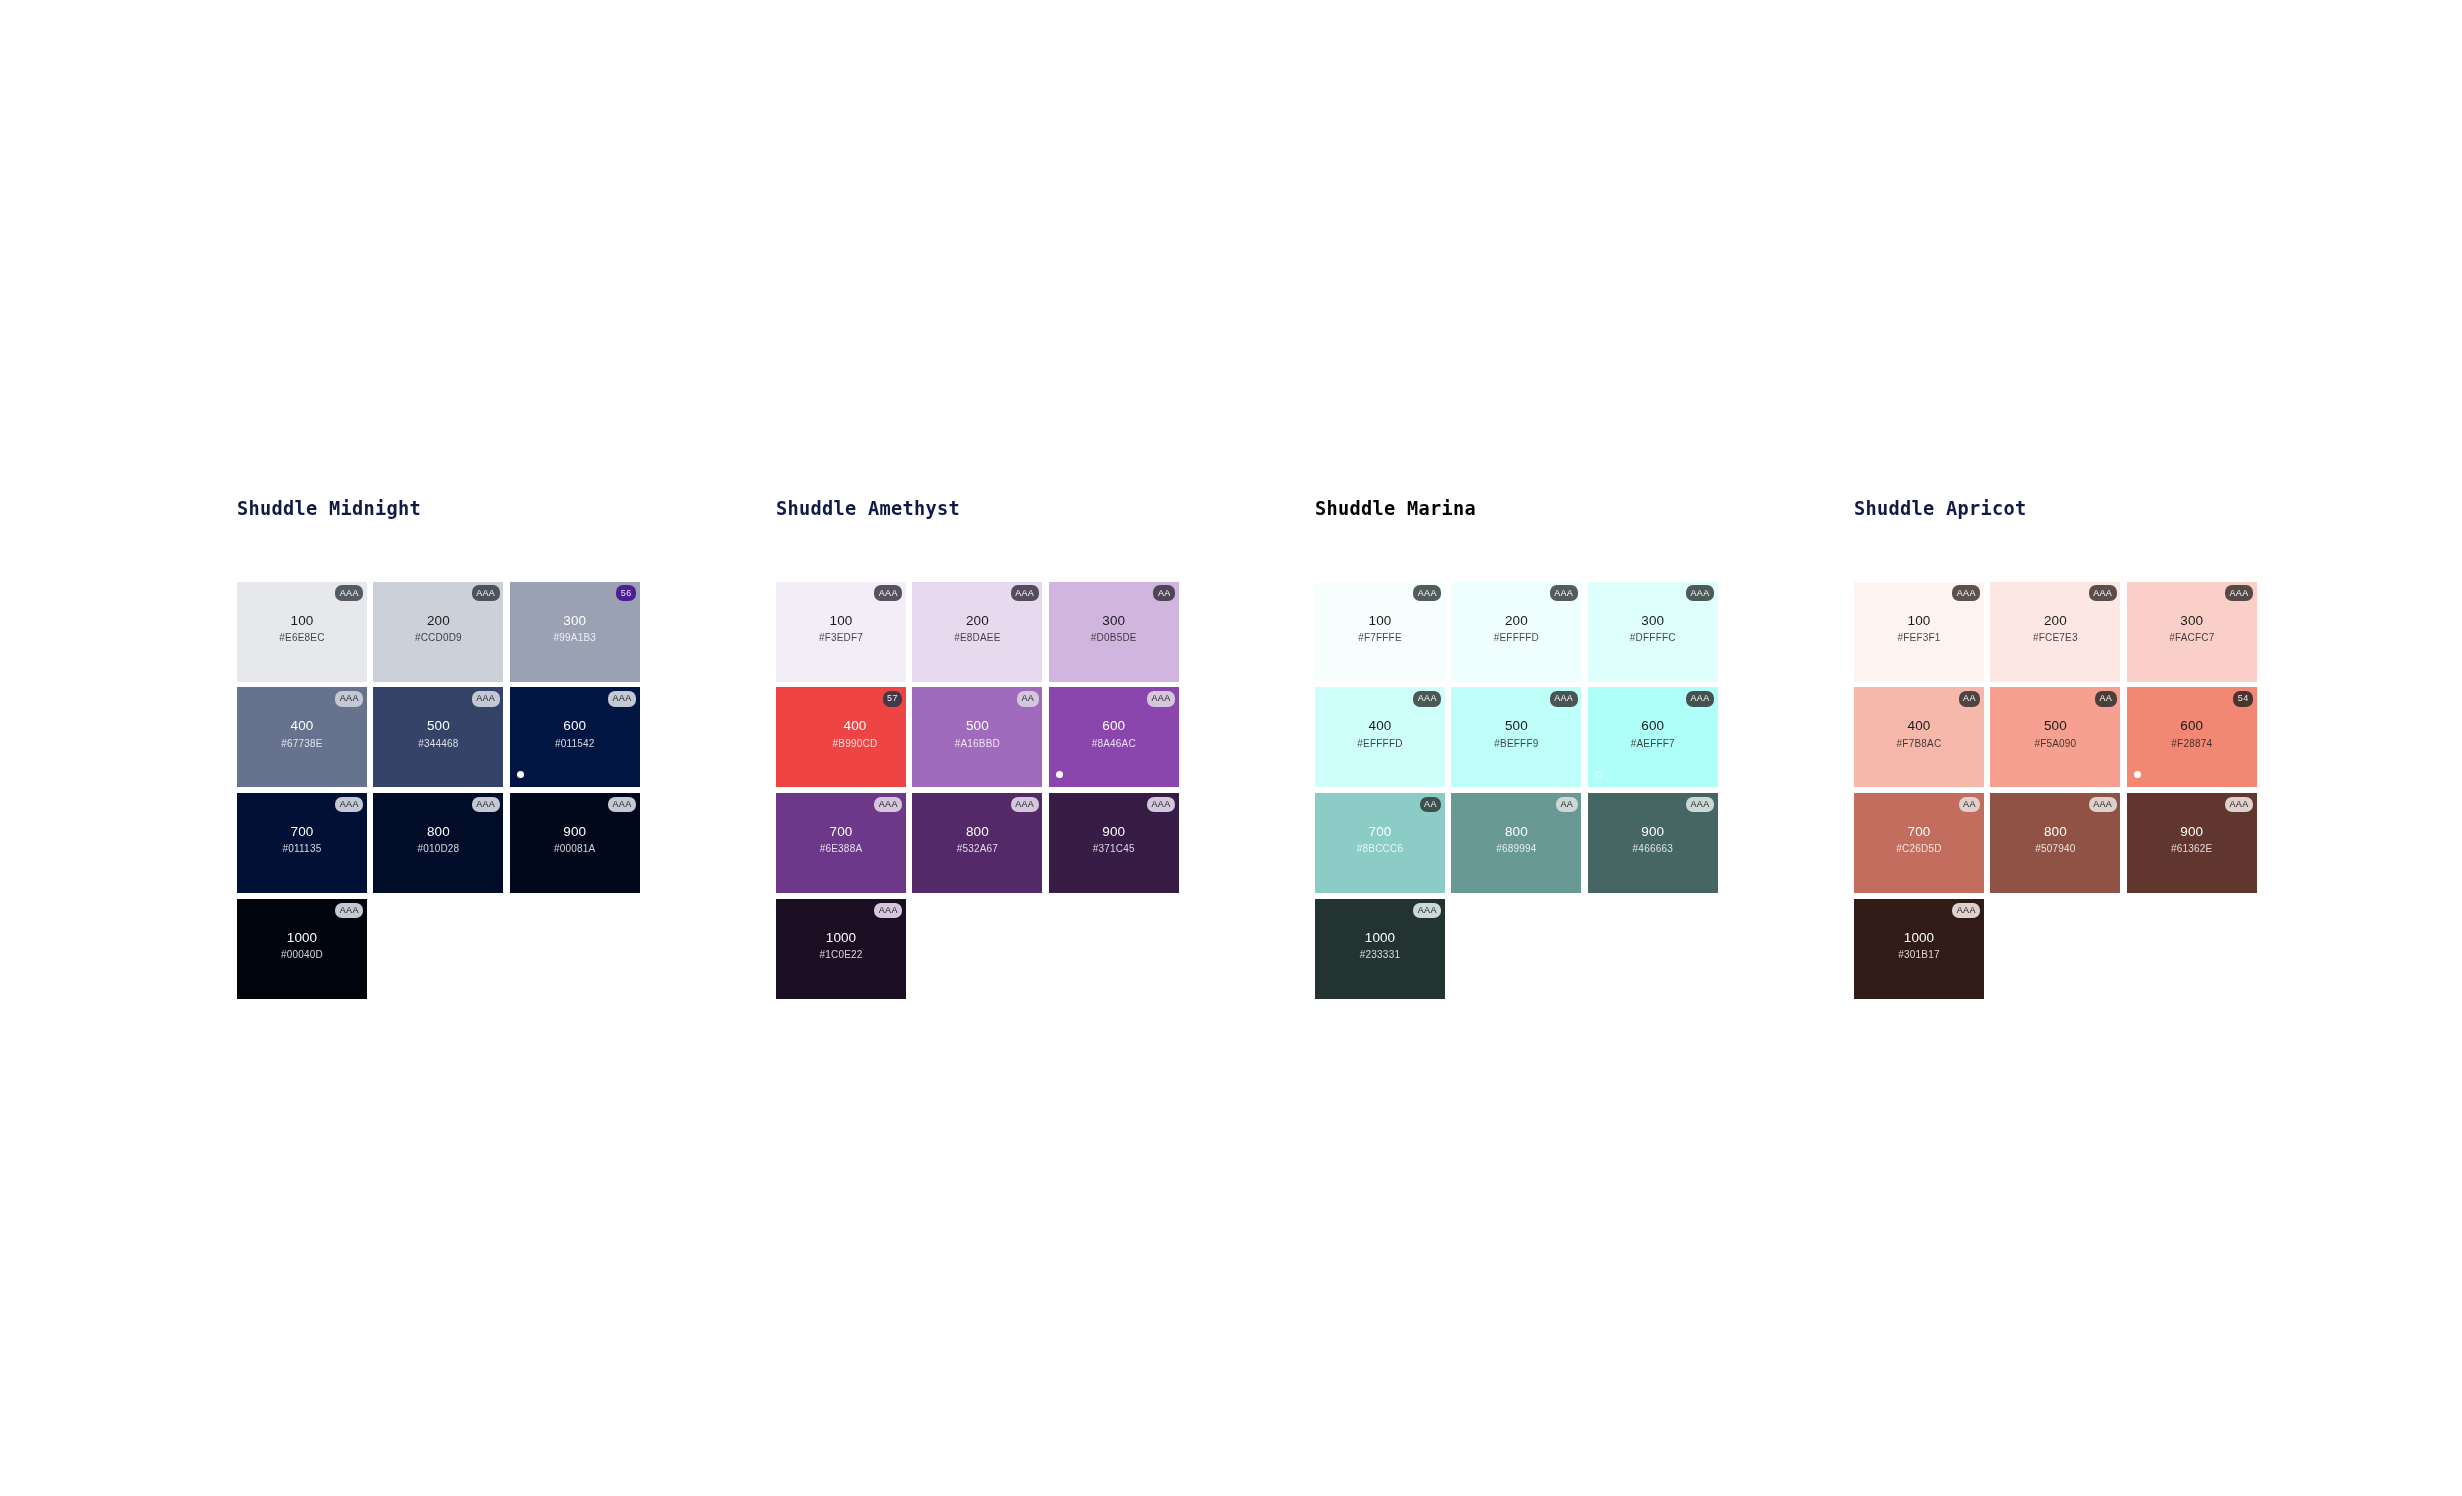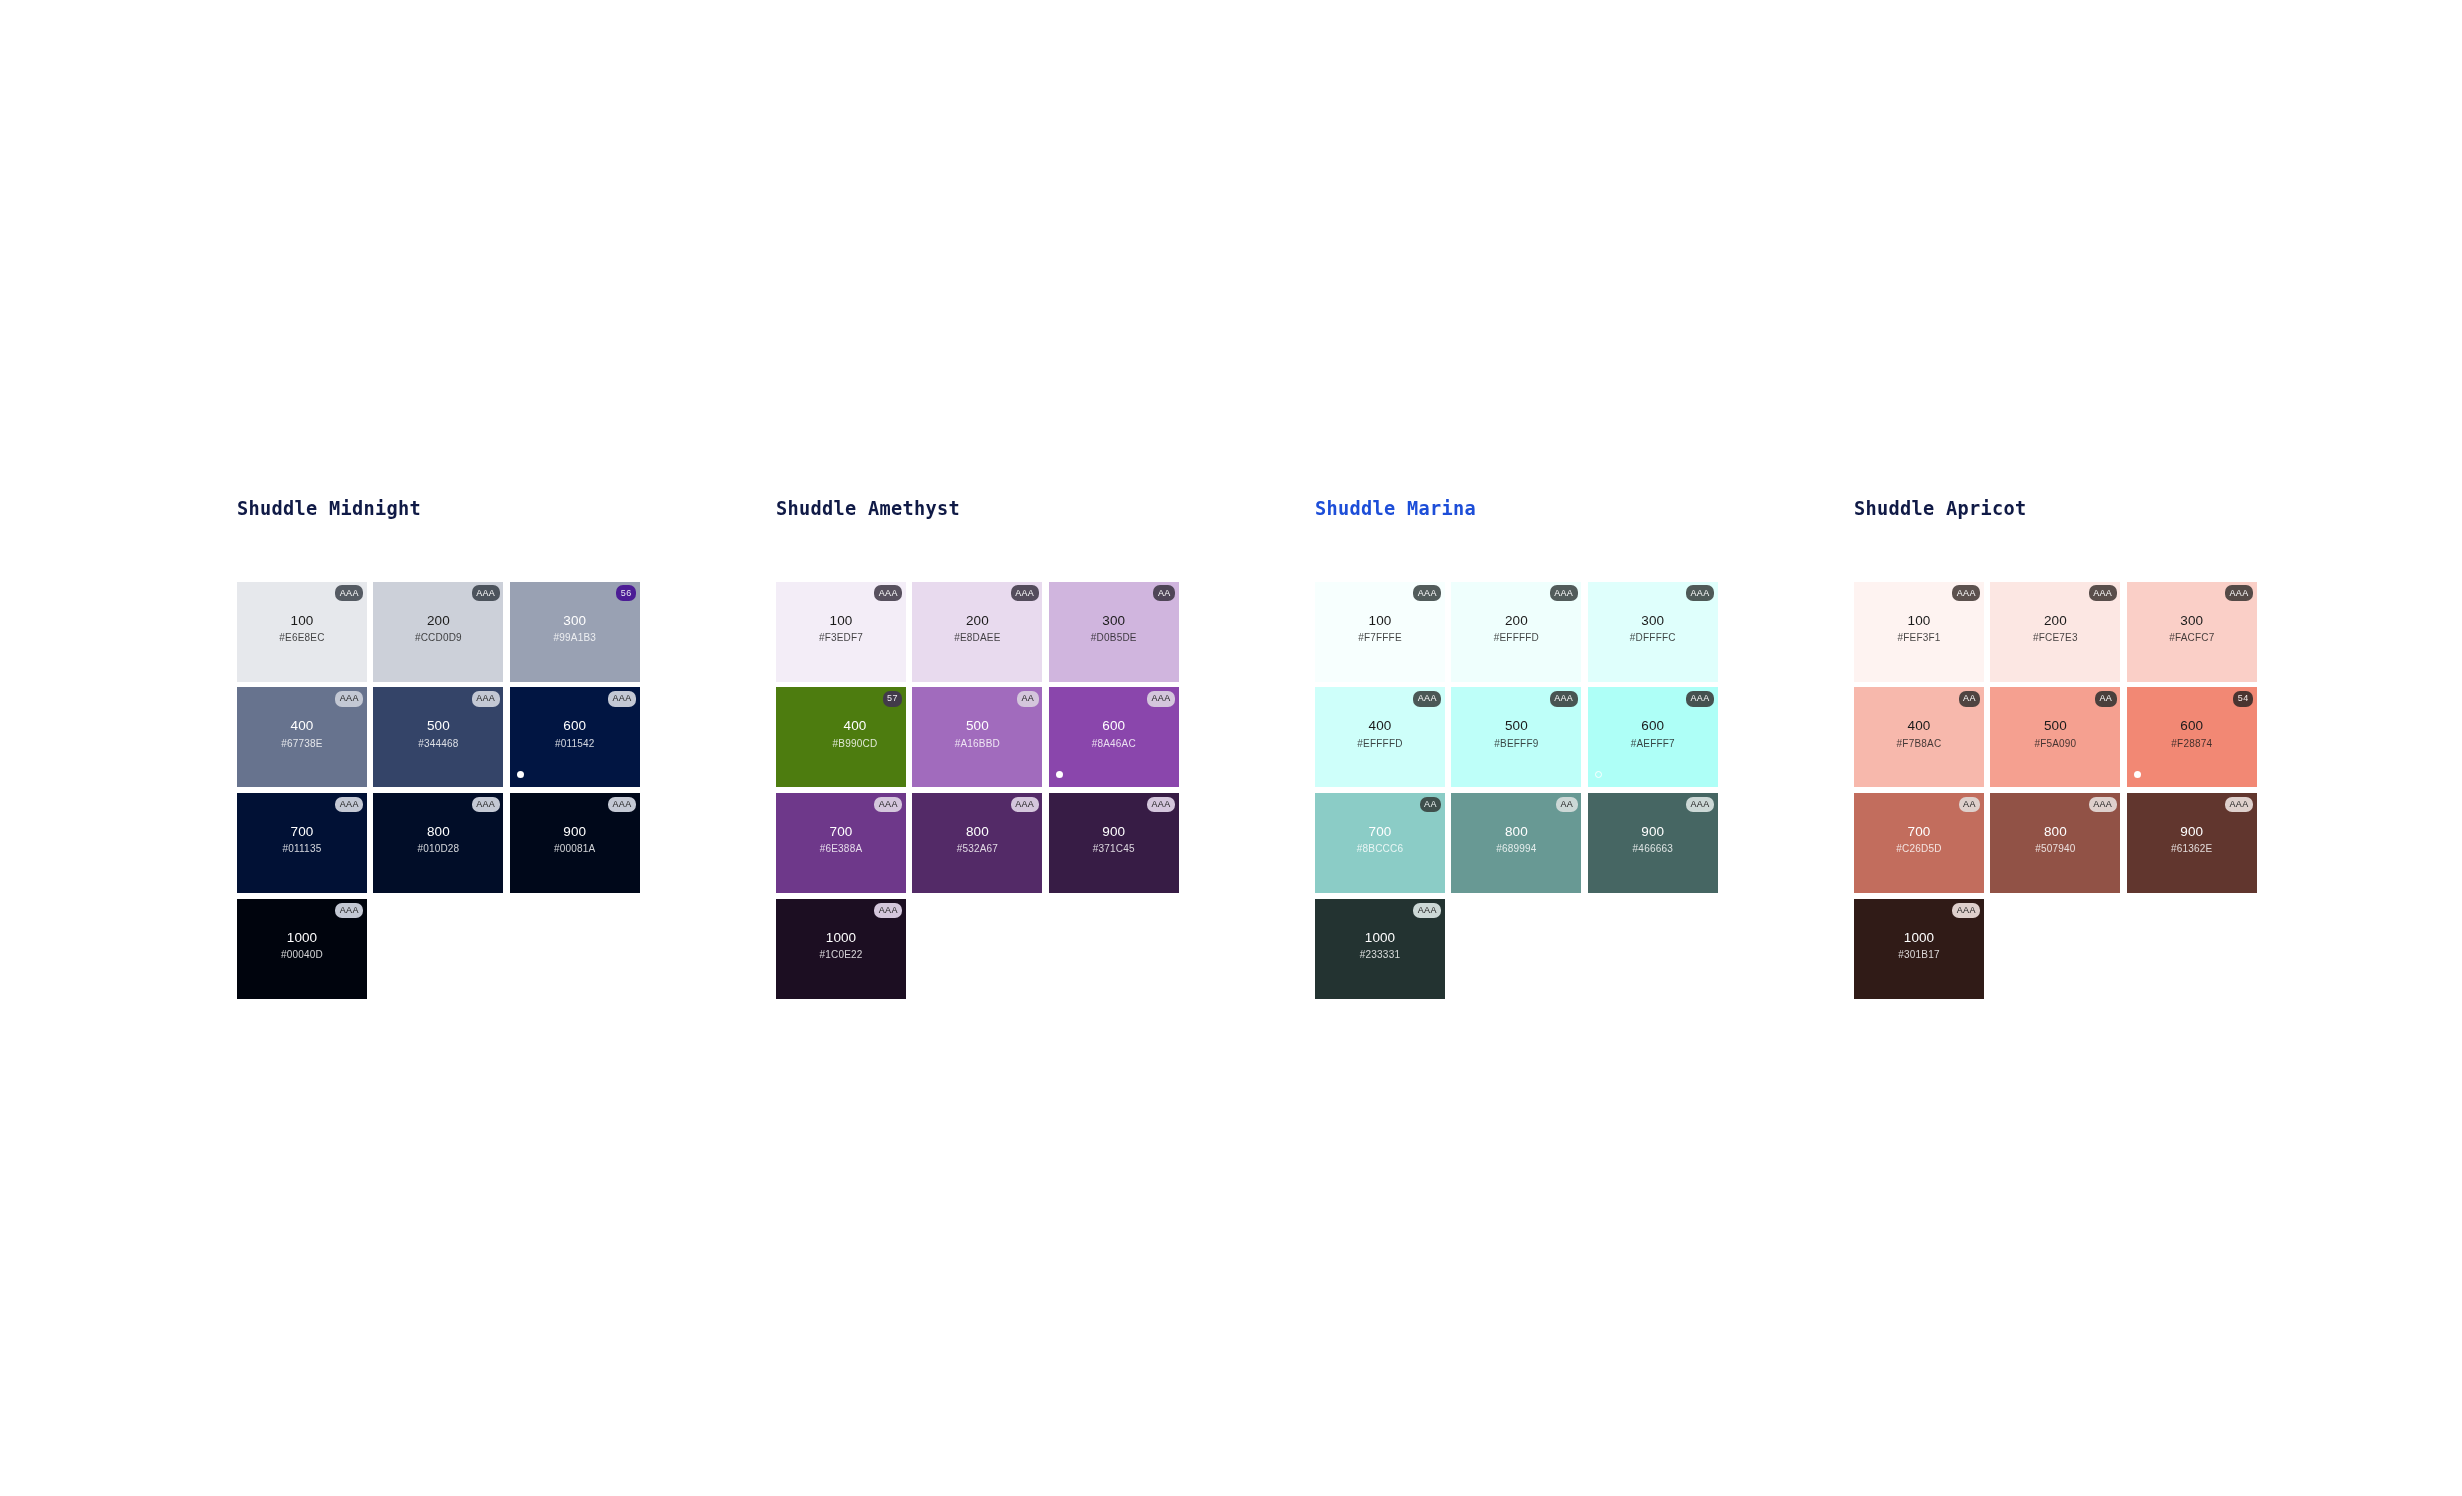--- a/index.html
+++ b/index.html
@@ -180,21 +180,21 @@
         <div class="swatch" style="background: rgb(232, 218, 238); color: rgb(27, 27, 27);">
           <div class="swatch-badge" style="background: rgb(84, 76, 92); color: rgb(255, 255, 255);">AAA</div>
           <div class="swatch-step">200</div>
           <div class="swatch-hex">#E8DAEE</div>
         </div>
         <div class="swatch" style="background: rgb(208, 181, 222); color: rgb(27, 27, 27);">
           <div class="swatch-badge" style="background: rgb(79, 69, 87); color: rgb(255, 255, 255);">AA</div>
           <div class="swatch-step">300</div>
           <div class="swatch-hex">#D0B5DE</div>
         </div>
-        <div class="swatch" style="background: #4d7c0f; color: rgb(255, 255, 255); padding-left: 28px;">
+        <div class="swatch" style="background: #ef4444; color: rgb(255, 255, 255); padding-left: 28px;">
           <div class="swatch-badge" style="background: rgb(66, 58, 74); color: rgb(240, 236, 243);">57</div>
           <div class="swatch-step">400</div>
           <div class="swatch-hex">#B990CD</div>
         </div>
         <div class="swatch" style="background: rgb(161, 107, 189); color: rgb(255, 255, 255);">
           <div class="swatch-badge" style="background: rgb(212, 198, 220); color: rgb(27, 27, 27);">AA</div>
           <div class="swatch-step">500</div>
           <div class="swatch-hex">#A16BBD</div>
         </div>
         <div class="swatch" style="background: rgb(138, 70, 172); color: rgb(255, 255, 255);">
@@ -219,21 +219,21 @@
           <div class="swatch-hex">#371C45</div>
         </div>
         <div class="swatch" style="background: rgb(28, 14, 34); color: rgb(255, 255, 255);">
           <div class="swatch-badge" style="background: rgb(212, 198, 220); color: rgb(27, 27, 27);">AAA</div>
           <div class="swatch-step">1000</div>
           <div class="swatch-hex">#1C0E22</div>
         </div>
       </div>
     </div>
     <div class="palette">
-      <div class="palette-title" style="color: #1d4ed8;">Shuddle Marina</div>
+      <div class="palette-title" style="color: #000000;">Shuddle Marina</div>
       <div class="swatch-grid">
         <div class="swatch" style="background: rgb(247, 255, 254); color: rgb(27, 27, 27);">
           <div class="swatch-badge" style="background: rgb(82, 92, 91); color: rgb(255, 255, 255);">AAA</div>
           <div class="swatch-step">100</div>
           <div class="swatch-hex">#F7FFFE</div>
         </div>
         <div class="swatch" style="background: rgb(239, 255, 253); color: rgb(27, 27, 27);">
           <div class="swatch-badge" style="background: rgb(82, 92, 91); color: rgb(255, 255, 255);">AAA</div>
           <div class="swatch-step">200</div>
           <div class="swatch-hex">#EFFFFD</div>

